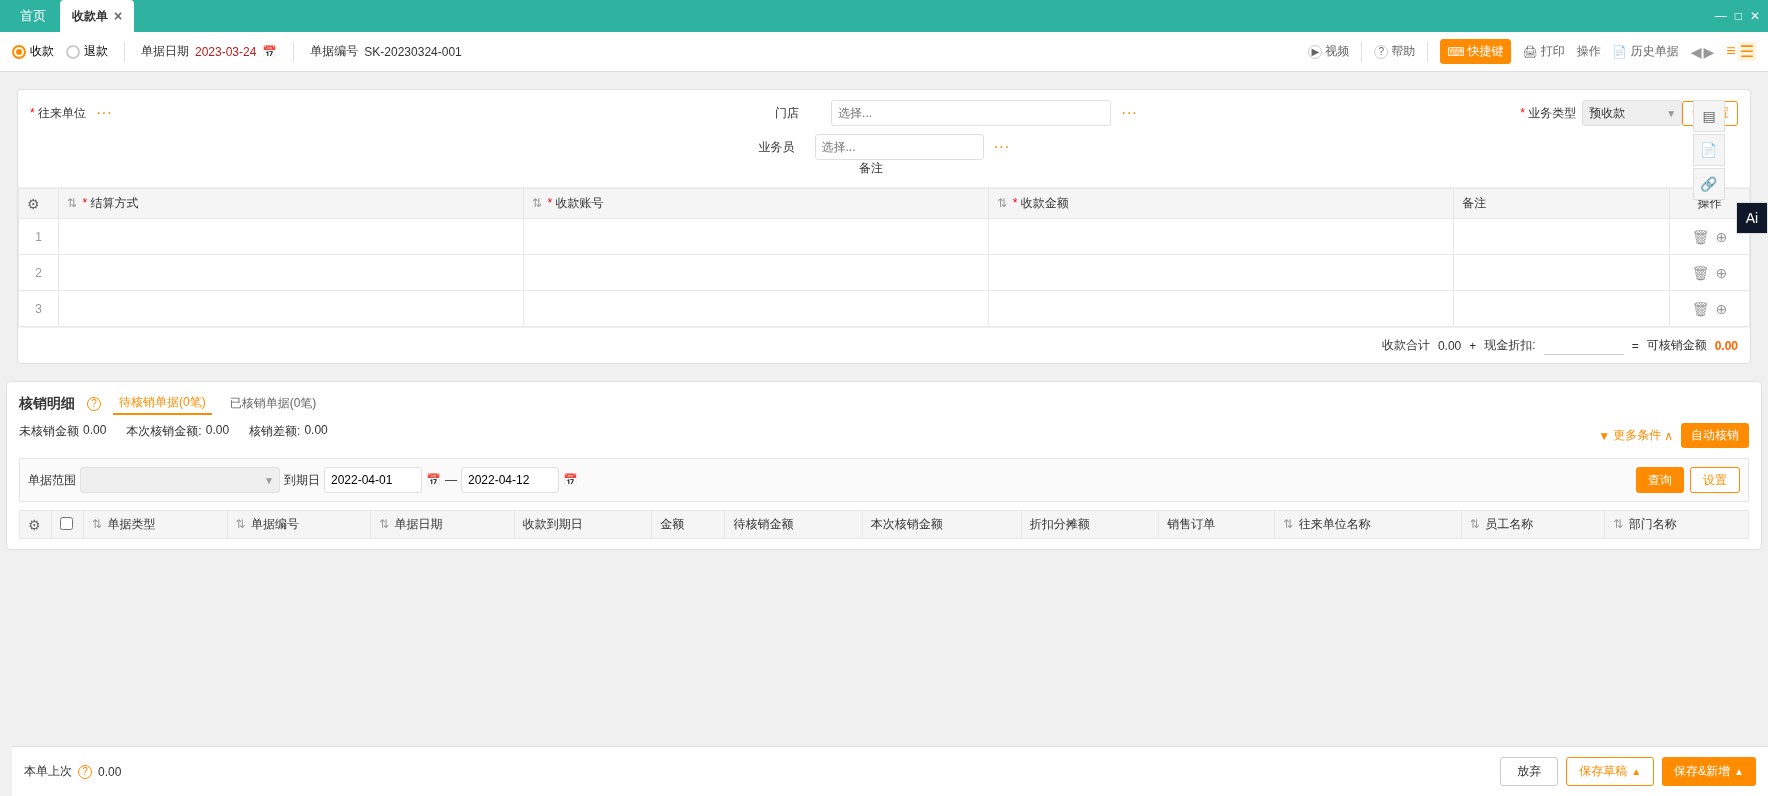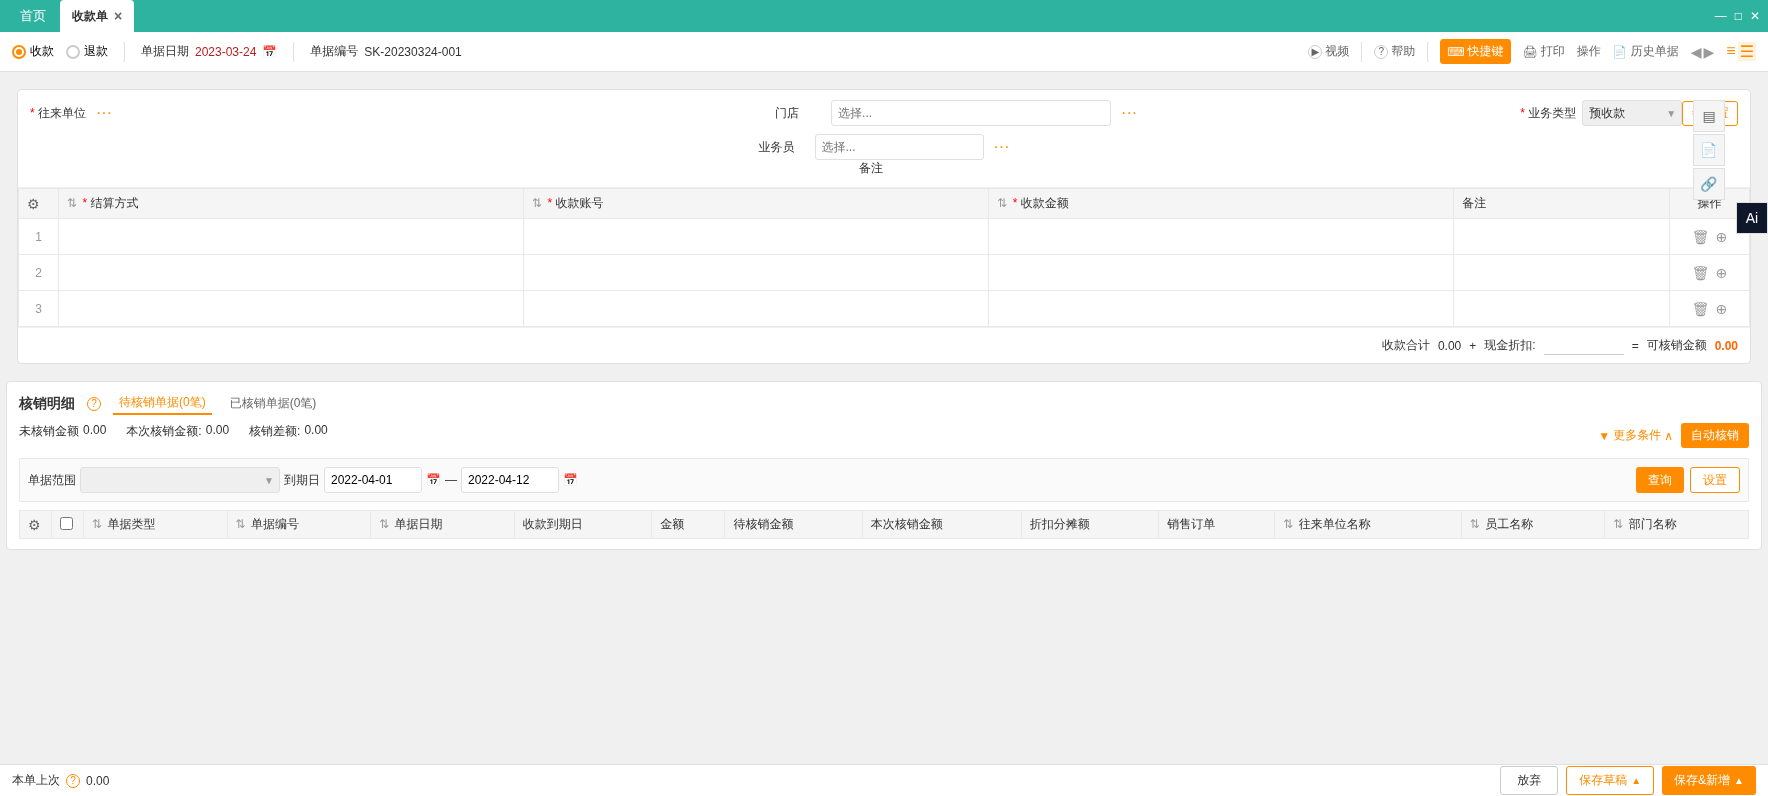--- a/index.html
+++ b/index.html
@@ -183,23 +183,23 @@
 
     
     .hexiao-table { width: 100%; border-collapse: collapse; }
     .hexiao-table th {
       background: #f5f5f5; border: 1px solid #e8e8e8; padding: 5px 8px;
       text-align: left; color: #333; font-weight: normal; white-space: nowrap;
     }
 
     
     .bottom-bar {
-      position: fixed; bottom: 0; left: 0; right: 0;
+      position: fixed; bottom: 0; left: 12px; right: 0;
       background: #fff; border-top: 1px solid #e0e0e0;
-      height: 32px; display: flex; align-items: center; padding: 0 12px;
+      height: 50px; display: flex; align-items: center; padding: 0 12px;
     }
     .bottom-left { display: flex; align-items: center; gap: 6px; color: #333; }
     .bottom-right { margin-left: auto; display: flex; gap: 8px; }
 
     .btn-discard {
       background: #fff; color: #333; border: 1px solid #ccc; border-radius: 3px;
       padding: 5px 16px; cursor: pointer; font-size: 12px;
     }
     .btn-save-draft {
       background: #fff; color: #ff8c00; border: 1px solid #ff8c00; border-radius: 3px;

